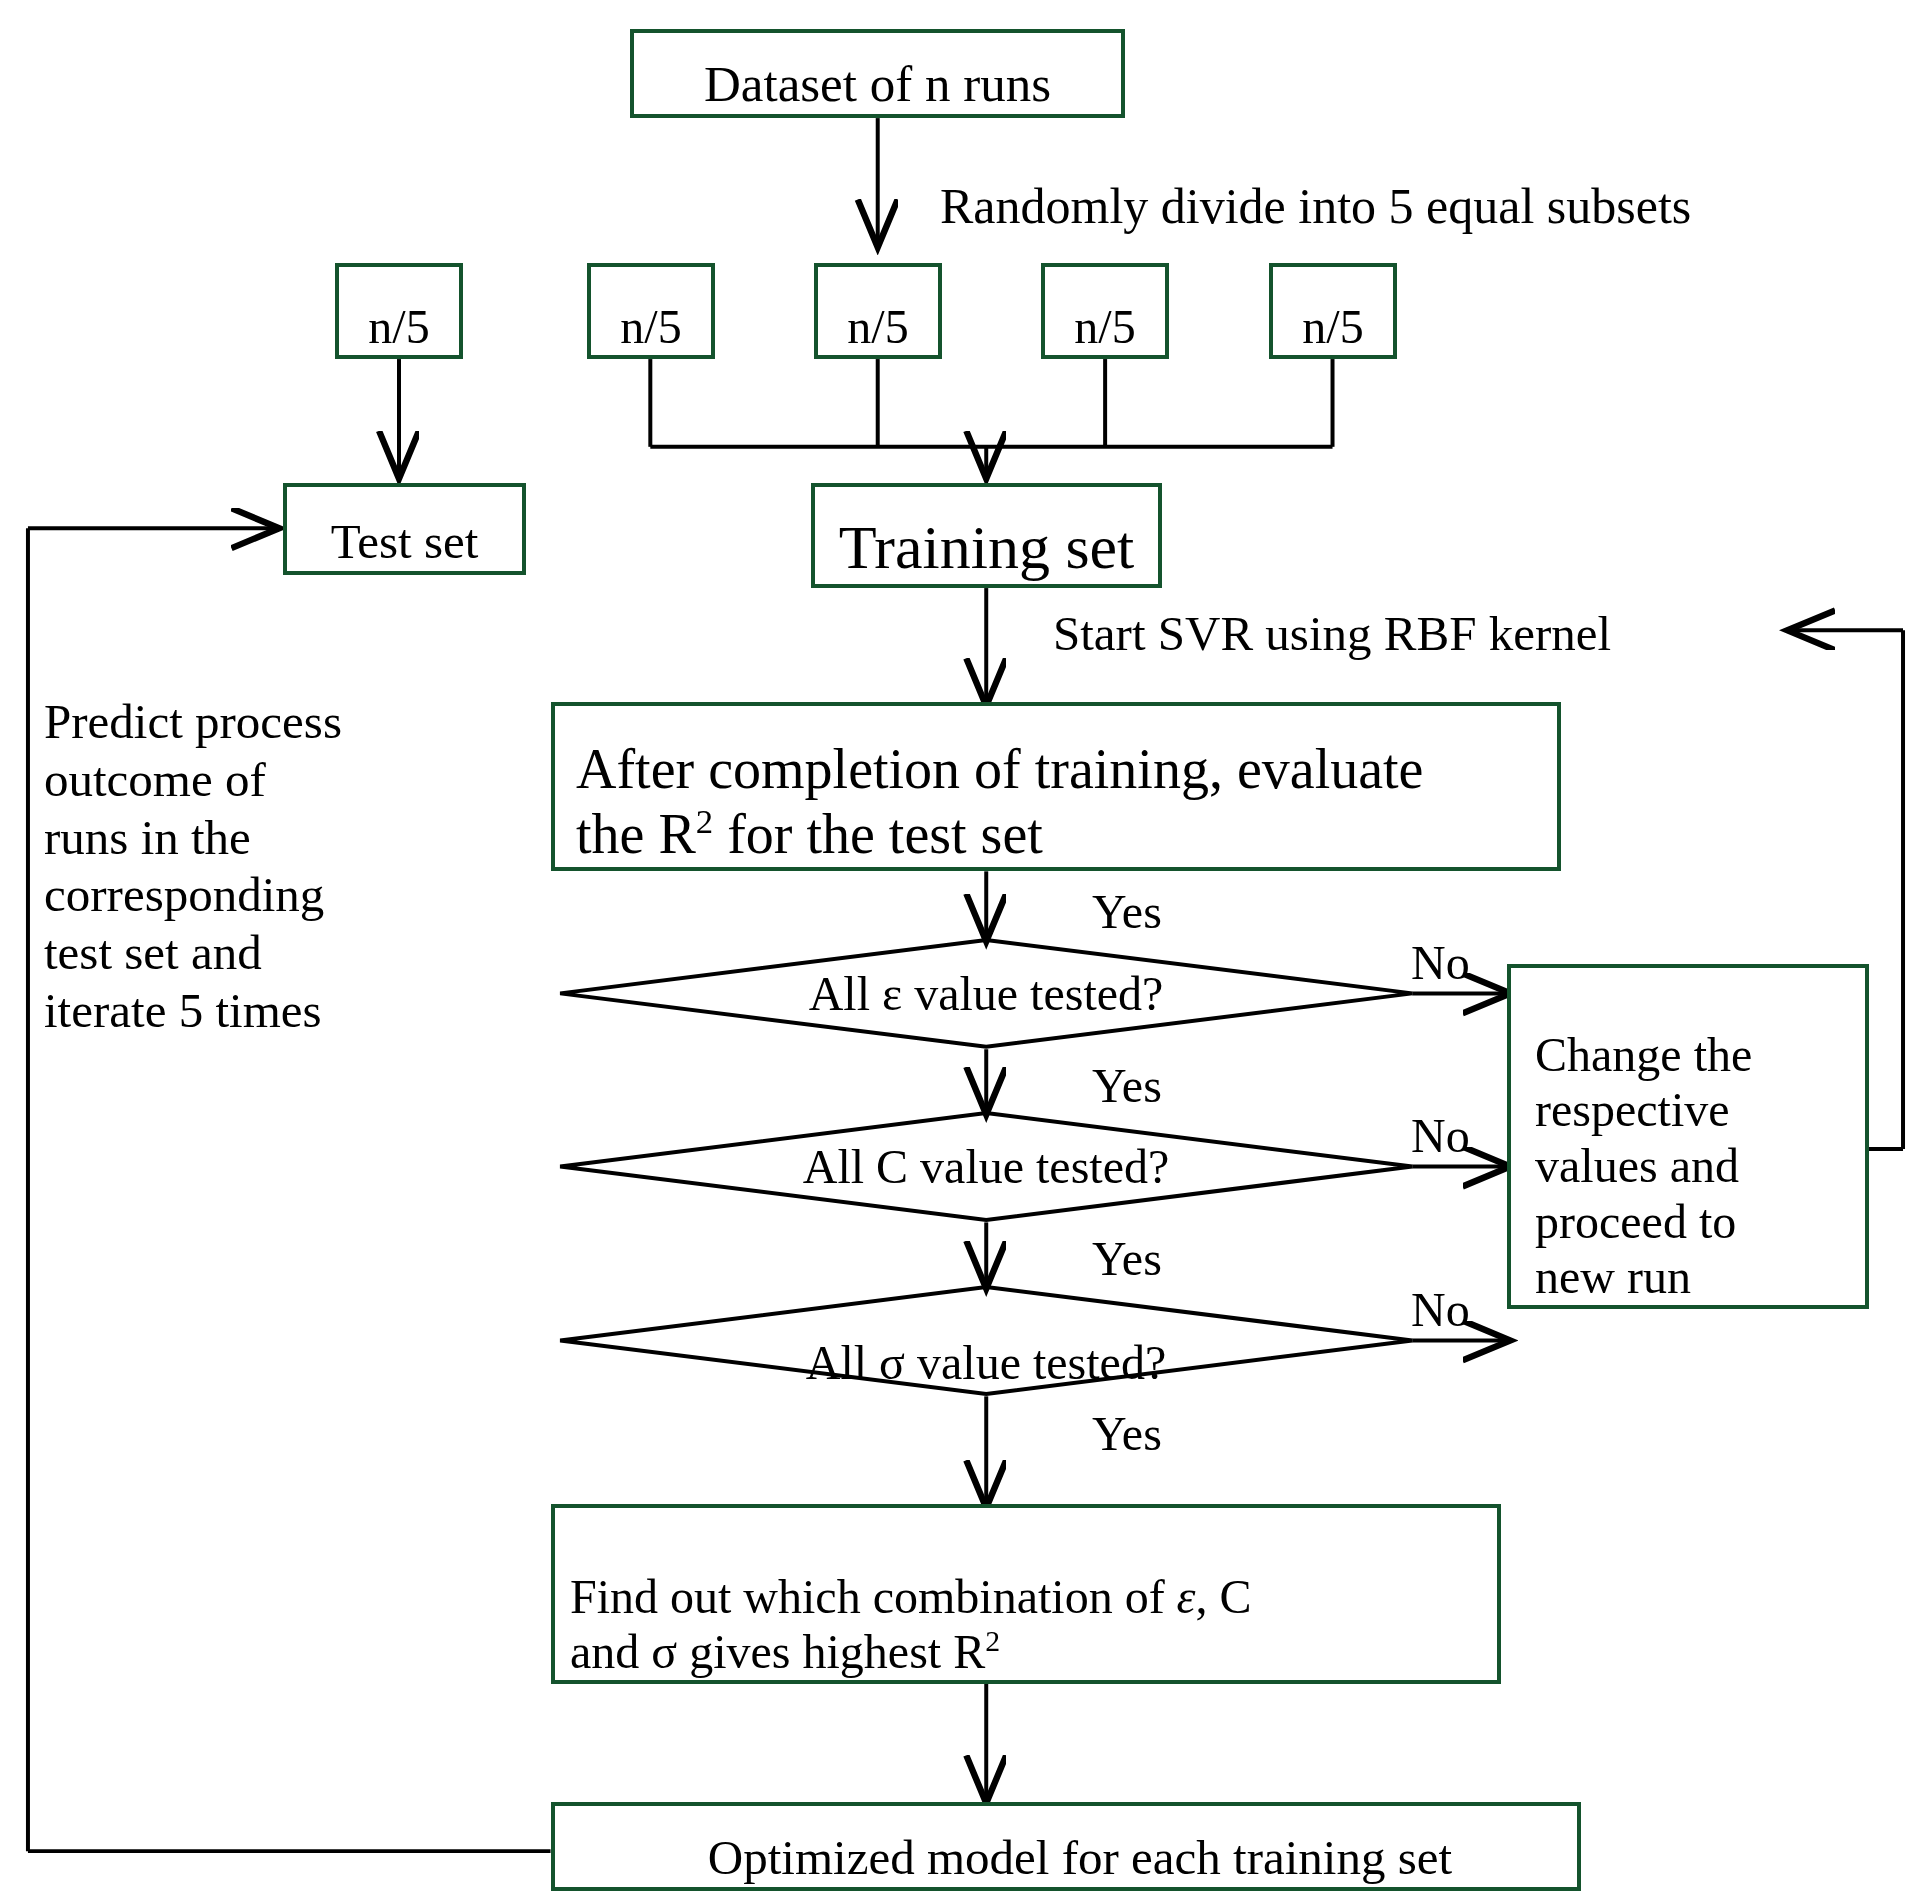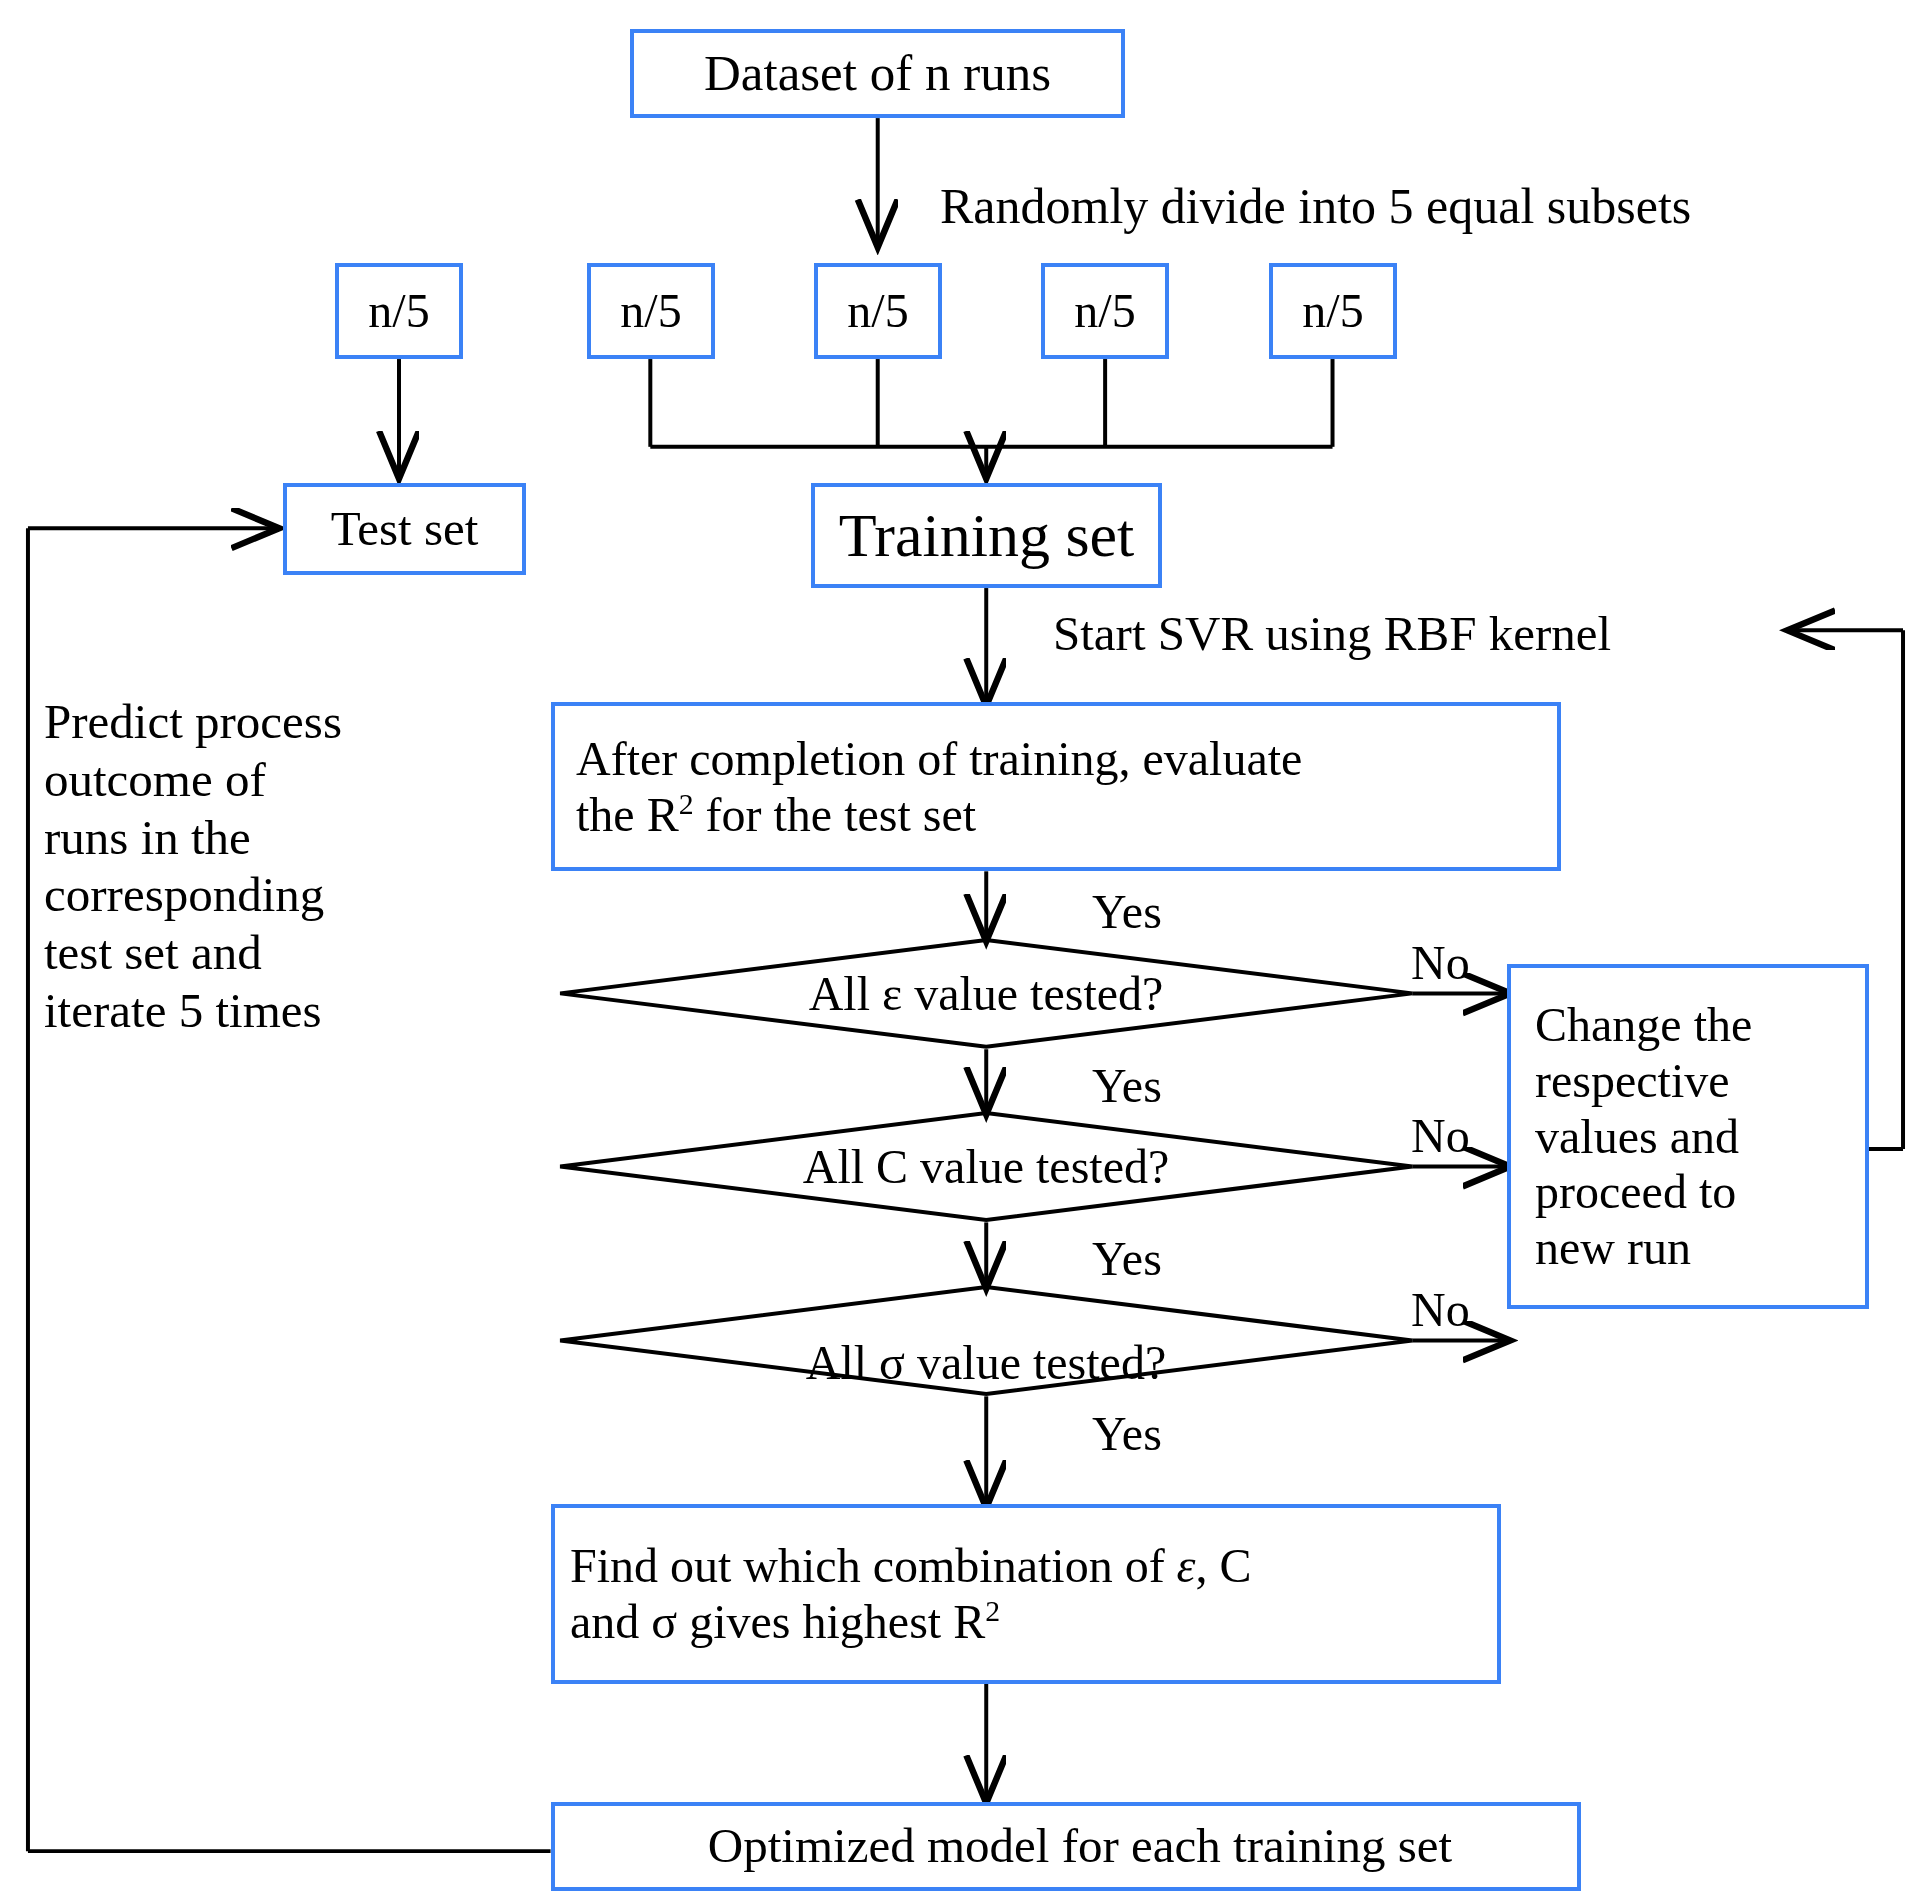--- a/index.html
+++ b/index.html
@@ -19,24 +19,24 @@
     position: absolute;
     left: 0;
     top: 0;
     width: 1923px;
     height: 1899px;
     pointer-events: none;
   }
   .node {
     position: absolute;
     box-sizing: border-box;
-    border: 4px solid #3b82f6;
+    border: 4px solid #14532d;
     background: #ffffff;
     display: flex;
-    align-items: center;
+    align-items: flex-end;
     color: #000;
     font-family: "Liberation Serif", "DejaVu Serif", serif;
   }
   .node.center { justify-content: center; }
   .node .txt {
     display: block;
     line-height: 1.16;
   }
   .freetext {
     position: absolute;
@@ -148,21 +148,21 @@
   <div class="node center" style="left:283px; top:483px; width:243px; height:92px; font-size:49px;">
     <span class="txt">Test set</span>
   </div>
 
   <div class="node center" style="left:811px; top:483px; width:351px; height:105px; font-size:62px;">
     <span class="txt">Training set</span>
   </div>
 
   <div class="freetext" style="left:1053px; top:605px; font-size:49px;">Start SVR using RBF kernel</div>
 
-  <div class="node" style="left:551px; top:702px; width:1010px; height:169px; font-size:48px; padding:0 21px;">
+  <div class="node" style="left:551px; top:702px; width:1010px; height:169px; font-size:56px; padding:0 21px;">
     <span class="txt">
       <span>After completion of training, evaluate</span><br>
       <span>the R</span><sup>2</sup><span> for the test set</span>
     </span>
   </div>
 
   <div class="freetext" style="left:44px; top:693px; width:447px; font-size:49px;">Predict process
 outcome of
 runs in the
 corresponding

